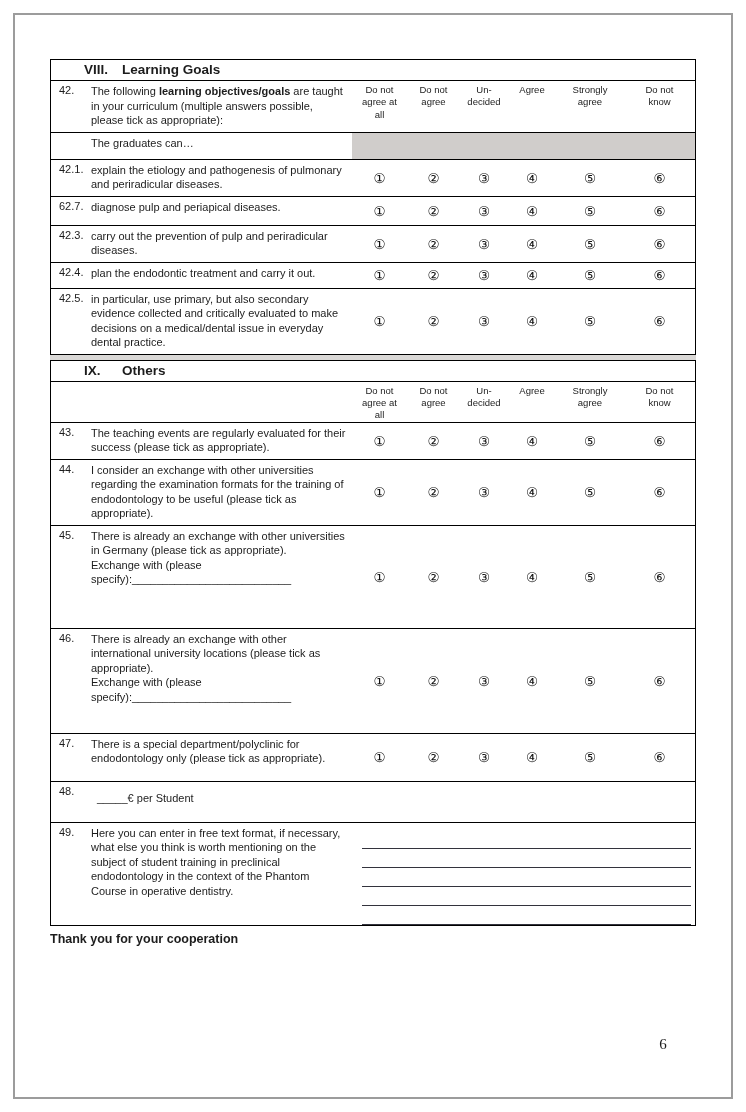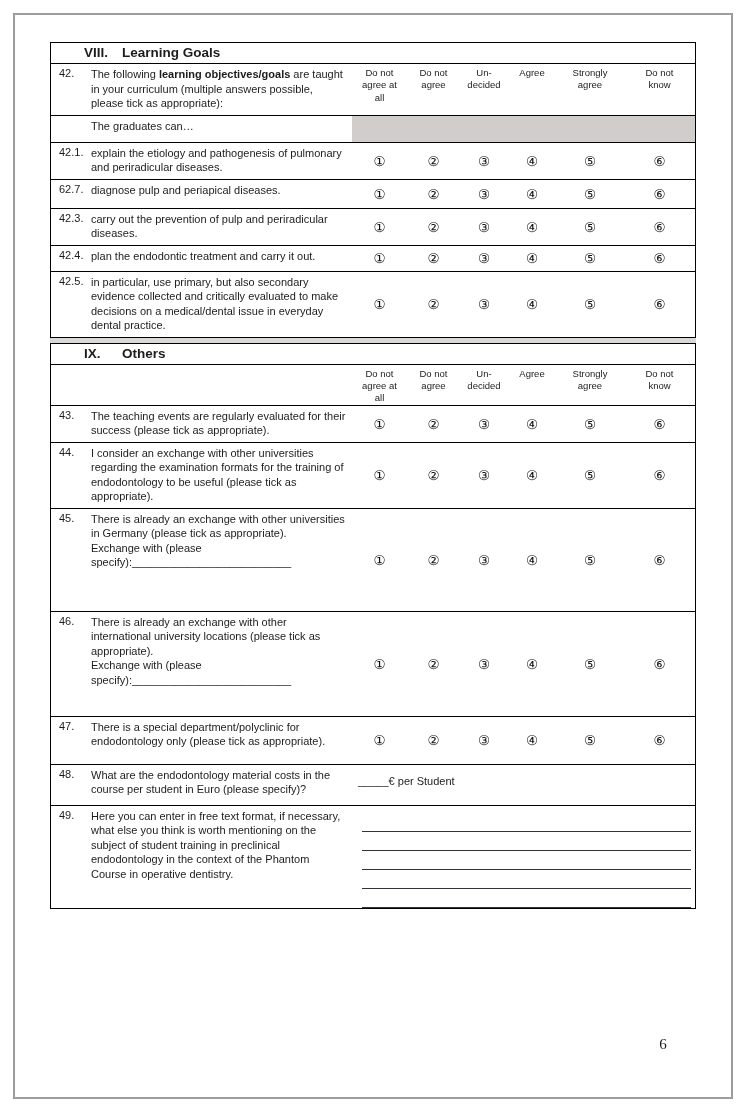--- a/index.html
+++ b/index.html
@@ -6,21 +6,21 @@
   html,body { background:#e8e8e8; }
   .page {
     position:relative; width:746px; height:1112px; background:#ffffff;
     font-family:"Liberation Sans", sans-serif; color:#1c1c1c; overflow:hidden;
     margin:0 auto;
   }
   .frame {
     position:absolute; left:13px; top:13px; right:13px; bottom:13px;
     border:2px solid #9c9c9c;
   }
-  .content { position:absolute; left:50px; top:42px; width:646px; }
+  .content { position:absolute; left:50px; top:59px; width:646px; }
 
   .qtable { width:646px; border:1.5px solid #000; border-collapse:collapse; }
   .sec-header {
     display:flex; align-items:center; border-bottom:1.5px solid #000;
     font-weight:bold; font-size:13.5px; padding:2px 0 3px 33px; background:#fff;
   }
   .sec-num { width:38px; }
   .t-row { display:flex; border-bottom:1px solid #000; }
   .t-row:last-child { border-bottom:none; }
   .qnum { width:40px; padding:3px 0 3px 8px; font-size:11px; flex:none; }
@@ -255,34 +255,34 @@
             <span class="rating-opt">②</span>
             <span class="rating-opt">③</span>
             <span class="rating-opt">④</span>
             <span class="rating-opt">⑤</span>
             <span class="rating-opt">⑥</span>
           </div>
       </div>
 
       <div class="t-row" style="min-height:41px">
         <div class="qnum">48.</div>
-        <div class="qtext">What are the endodontology material costs in the course per student in Euro (please specify)?</div>
         <div class="answer-cell">_____€ per Student</div>
       </div>
 
       <div class="t-row" style="min-height:100px">
         <div class="qnum">49.</div>
         <div class="qtext">Here you can enter in free text format, if necessary, what else you think is worth mentioning on the subject of student training in preclinical endodontology in the context of the Phantom Course in operative dentistry.</div>
         <div class="write-lines">
           <div class="write-line"></div>
         <div class="write-line"></div>
             <div class="write-line"></div>
             <div class="write-line"></div>
             <div class="write-line"></div>
           </div>
       </div>
 
     </div>
 
+    <p class="thank-you">Thank you for your cooperation</p>
   </div>
 
   <div class="page-num">6</div>
 </div>
 
 </body></html>

